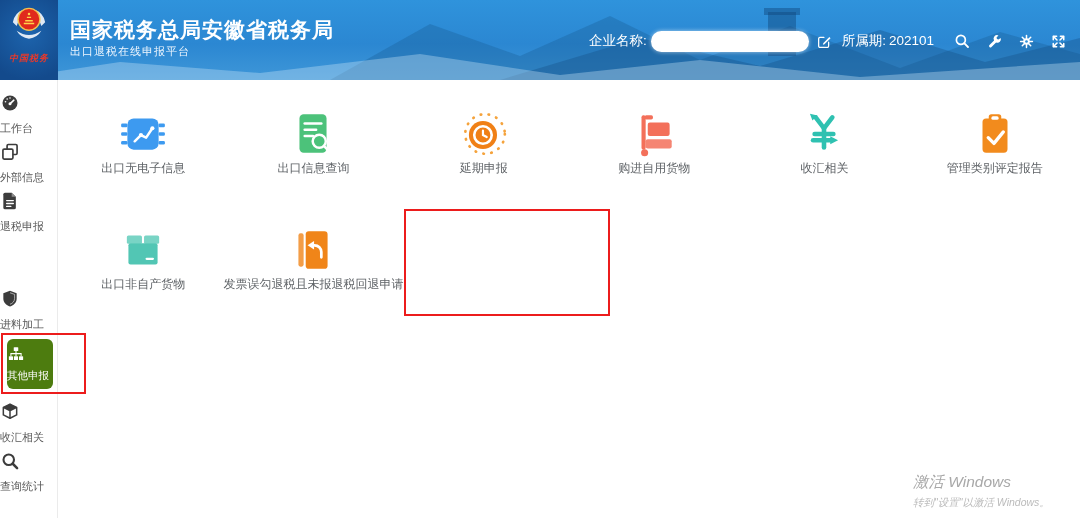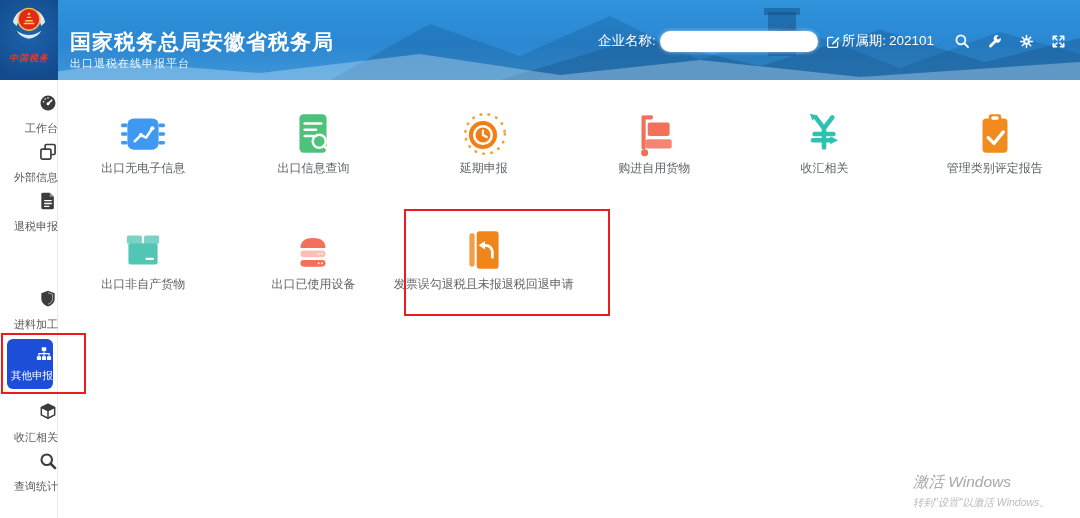--- a/index.html
+++ b/index.html
@@ -18,47 +18,47 @@
   .logo-box {
     position:absolute; left:0; top:0; width:58px; height:80px;
     background:radial-gradient(circle at 50% 42%,#1d64ad 0%,#134a8c 85%);
     display:flex; flex-direction:column; align-items:center; padding-top:5px;
   }
   .logo-caption {
     margin-top:7px; font-size:9px; font-weight:bold; font-style:italic;
     color:#e8392b; font-family:"Liberation Serif","DejaVu Serif",serif;
     letter-spacing:1px; white-space:nowrap;
   }
-  .header-left { position:absolute; left:70px; top:28px; color:#fff; }
+  .header-left { position:absolute; left:70px; top:16px; color:#fff; }
   .org-title { font-size:21px; font-weight:bold; letter-spacing:1px; }
   .platform-subtitle { margin-top:0; font-size:11px; color:#eef6fe; letter-spacing:1px; }
   .header-right {
     position:absolute; right:14px; top:29px; height:24px;
     display:flex; align-items:center; color:#fff; font-size:13.5px;
   }
   .company-pill {
     width:158px; height:21px; margin:0 8px 0 4px; border-radius:11px;
     background:#fff; box-shadow:0 0 4px rgba(255,255,255,.6);
   }
   .hdr-ico { display:inline-flex; align-items:center; justify-content:center; }
   .hdr-ico.gap { margin-left:17px; }
-  .period { margin-left:1px; white-space:nowrap; }
+  .period { margin-left:10px; white-space:nowrap; }
   .period span { margin-right:3px; }
   
   .sidebar {
     position:absolute; left:0; top:80px; width:58px; height:438px;
     background:#fff; border-right:1px solid #ebebeb;
   }
   .sb-item {
     position:absolute; left:0; width:58px; display:flex; flex-direction:column;
-    align-items:flex-end; cursor:pointer;
+    align-items:flex-start; cursor:pointer;
   }
   .sb-label { margin-top:4px; font-size:11px; color:#595959; white-space:nowrap; }
   .sb-item.active {
-    left:7px; width:46px; height:50px; background:#1d4ed8; border-radius:6px;
+    left:7px; width:46px; height:50px; background:#4d7c0f; border-radius:6px;
     justify-content:center;
   }
   .sb-item.active .sb-label { color:#fff; margin-top:2px; font-size:10.5px; }
   
   .menu-row { position:absolute; left:58px; width:1022px; display:flex; }
   .menu-row.r1 { top:108px; }
   .menu-row.r2 { top:224px; }
   .grid-item {
     width:170.33px; display:flex; flex-direction:column; align-items:center;
     cursor:pointer;
@@ -349,34 +349,20 @@
       <svg width="50" height="50" viewBox="0 0 48 48">
         <rect x="8.5" y="10" width="14.5" height="8" rx="1.5" fill="#79d4c5"></rect>
         <rect x="25" y="10" width="14.5" height="8" rx="1.5" fill="#79d4c5"></rect>
         <rect x="10" y="17.5" width="28" height="20.5" rx="2" fill="#52c6b4"></rect>
         <line x1="27.5" y1="32.5" x2="33.5" y2="32.5" stroke="#fff" stroke-width="2.2" stroke-linecap="round"></line>
       </svg>
     </span>
     <span class="gi-label">出口非自产货物</span>
   </div>
 
-  <div class="grid-item">
-    <span class="gi-icon">
-      <svg width="50" height="50" viewBox="0 0 48 48">
-        <path d="M12 22c0-6.5 4.5-9.5 12-9.5S36 15.5 36 22z" fill="#f3705a"></path>
-        <rect x="12" y="24.5" width="24" height="6.5" rx="3.2" fill="#f3705a" opacity="0.45"></rect>
-        <rect x="12" y="33.5" width="24" height="6.5" rx="3.2" fill="#f3705a"></rect>
-        <circle cx="29.5" cy="27.7" r="0.9" fill="#fff"></circle>
-          <circle cx="32.5" cy="27.7" r="0.9" fill="#fff"></circle>
-        <circle cx="29.5" cy="36.7" r="0.9" fill="#fff"></circle>
-          <circle cx="32.5" cy="36.7" r="0.9" fill="#fff"></circle>
-      </svg>
-    </span>
-    <span class="gi-label">出口已使用设备</span>
-  </div>
 
   <div class="grid-item">
     <span class="gi-icon">
       <svg width="50" height="50" viewBox="0 0 48 48">
         <rect x="10" y="8" width="5" height="32" rx="2" fill="#f08519" opacity="0.8"></rect>
         <rect x="17" y="6" width="21" height="36" rx="3" fill="#f08519"></rect>
         <path d="M32 31v-5a6.5 6.5 0 0 0-6.5-6.5H24.5" fill="none" stroke="#fff" stroke-width="2.6" stroke-linecap="round"></path>
         <path d="M25 15.4v8.2l-6.2-4.1z" fill="#fff"></path>
       </svg>
     </span>

